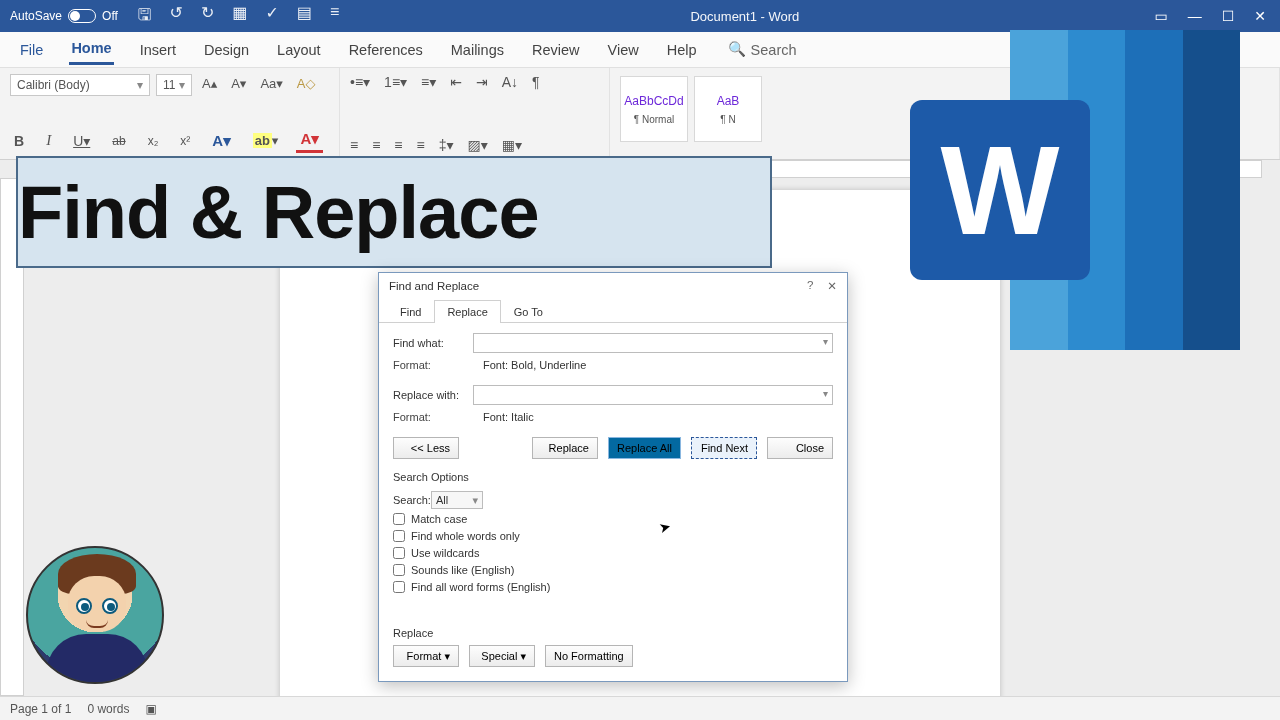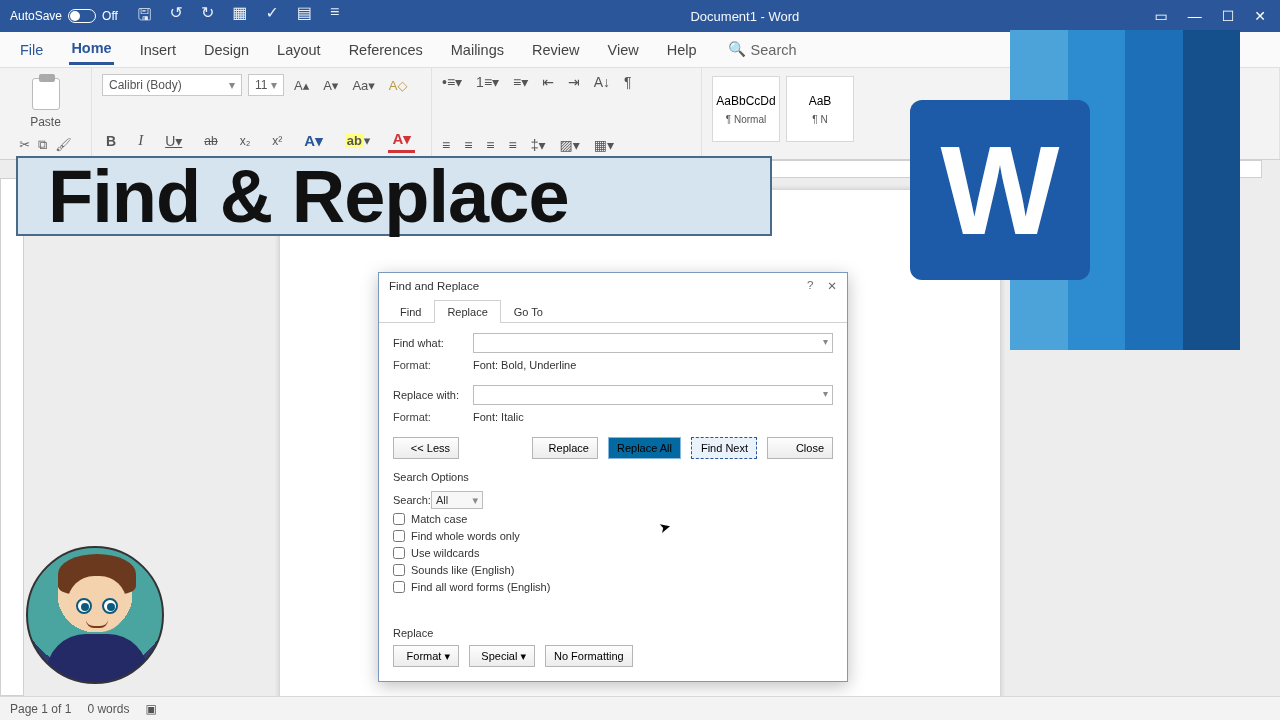--- a/index.html
+++ b/index.html
@@ -25,50 +25,50 @@
 
 
 .ribbon { height: 92px; background: #f3f3f3; border-bottom: 1px solid #d0d0d0; display: flex; align-items: stretch; font-size: 12px; color: #555; }
 .rgrp { border-right: 1px solid #e2e2e2; padding: 6px 10px; display: flex; flex-direction: column; justify-content: space-between; }
 .rgrp.clip { width: 92px; align-items: center; }
 .clip .paste-ico { width: 28px; height: 32px; border: 1px solid #bbb; background: #fff; border-radius: 3px; position: relative; margin-top: 4px; }
 .clip .paste-ico::before { content: ""; position: absolute; left: 6px; top: -5px; width: 16px; height: 8px; background: #aaa; border-radius: 2px; }
 .clip .row2 { display: flex; gap: 8px; margin-top: 4px; }
 .clip .mini { font-size: 13px; color: #666; cursor: pointer; }
 .rgrp.font { width: 340px; }
-.fontrow { display: flex; align-items: center; gap: 6px; }
+.fontrow { display: flex; align-items: flex-start; gap: 6px; }
 .fontbox { background: #fff; border: 1px solid #c8c8c8; height: 22px; padding: 0 6px; display: flex; align-items: center; font-size: 12px; }
 .fontbox.name { width: 140px; }
 .fontbox.size { width: 36px; }
 .ficon { font-size: 13px; color: #555; padding: 2px 4px; cursor: pointer; }
 .fontrow2 { display: flex; align-items: center; gap: 14px; margin-top: 10px; }
 .bold { font-weight: 700; font-size: 14px; }
 .ital { font-style: italic; font-family: serif; font-size: 15px; }
 .und { text-decoration: underline; font-size: 14px; }
 .strike { text-decoration: line-through; font-size: 12px; }
 .sub { font-size: 12px; }
 .a-out { color: #2b579a; font-weight: 700; font-size: 15px; }
 .a-hl { background: #ffff80; padding: 0 2px; font-weight: 700; }
 .a-col { color: #d13438; font-weight: 700; font-size: 15px; border-bottom: 3px solid #d13438; }
 .rgrp.para { width: 270px; }
 .prow { display: flex; gap: 14px; align-items: center; }
 .pico { font-size: 14px; color: #555; cursor: pointer; }
 .rgrp.styles { flex: 1; padding-top: 8px; }
 .stylelist { display: flex; gap: 6px; }
 .styleitem { width: 68px; height: 66px; border: 1px solid #d8d8d8; background: #fff; display: flex; flex-direction: column; align-items: center; justify-content: center; font-size: 10px; cursor: pointer; }
-.styleitem .samp { font-size: 12px; color: #000000; margin-bottom: 6px; }
+.styleitem .samp { font-size: 12px; color: #6d28d9; margin-bottom: 6px; }
 
 
 .docarea { position: absolute; top: 160px; left: 0; right: 0; bottom: 24px; background: #ededed; }
 .ruler-h { position: absolute; top: 0; left: 24px; right: 18px; height: 18px; background: #fff; border: 1px solid #d0d0d0; }
 .ruler-v { position: absolute; top: 18px; left: 0; width: 24px; bottom: 0; background: #fff; border: 1px solid #d0d0d0; }
 .page { position: absolute; top: 30px; left: 280px; width: 720px; height: 640px; background: #fff; box-shadow: 0 0 6px rgba(0,0,0,.2); }
 
 
-.banner { position: absolute; top: 156px; left: 16px; width: 756px; height: 80px; background: #d6e4ef; border: 2px solid #4a6a8a; display: flex; align-items: center; padding-left: 30px; font-size: 74px; font-weight: 700; color: #111; letter-spacing: -1px; }
+.banner { position: absolute; top: 156px; left: 16px; width: 756px; height: 112px; background: #d6e4ef; border: 2px solid #4a6a8a; display: flex; align-items: center; font-size: 74px; font-weight: 700; color: #111; letter-spacing: -1px; }
 
 
 .wlogo { position: absolute; top: 30px; right: 40px; width: 330px; height: 320px; }
 .wlogo .sheets { position: absolute; right: 0; top: 0; width: 230px; height: 320px; display: flex; }
 .sheet { flex: 1; }
 .sheet.a { background: #4ba3da; }
 .sheet.b { background: #2d8bcf; }
 .sheet.c { background: #1d6fb8; }
 .sheet.d { background: #154f8c; }
 .wlogo .wsq { position: absolute; left: 0; top: 70px; width: 180px; height: 180px; background: #1d5aa8; border-radius: 12px; display: flex; align-items: center; justify-content: center; color: #fff; font-size: 126px; font-weight: 700; font-family: Arial; }
@@ -89,21 +89,21 @@
 .dlg-title .tctl { display: flex; gap: 14px; color: #666; }
 .dlg-title .tctl span { cursor: pointer; }
 .dlg-tabs { display: flex; border-bottom: 1px solid #d0d0d0; padding: 0 8px; }
 .dlg-tab { padding: 5px 12px; border: 1px solid transparent; border-bottom: none; cursor: pointer; position: relative; top: 1px; }
 .dlg-tab.active { border-color: #d0d0d0; background: #fff; }
 .dlg-body { padding: 10px 14px 14px; }
 .dlg-row { display: flex; align-items: center; gap: 10px; margin-bottom: 6px; }
 .dlg-row label { width: 70px; }
 .dlg-row .combo { flex: 1; height: 20px; border: 1px solid #bcbcbc; background: #fff; position: relative; }
 .dlg-row .combo::after { content: "▾"; position: absolute; right: 4px; top: 2px; color: #888; font-size: 10px; }
-.fmt-row { display: flex; gap: 10px; margin-bottom: 14px; }
+.fmt-row { display: flex; gap: 20px; margin-bottom: 14px; }
 .fmt-row .lbl { width: 70px; color: #444; }
 .dlg-buttons { display: flex; gap: 10px; margin: 10px 0 12px; }
 .dlg-buttons .spacer { flex: 1; }
 .btn { min-width: 66px; height: 22px; border: 1px solid #b5b5b5; background: linear-gradient(#fdfdfd, #ececec); font-size: 11px; cursor: pointer; padding: 0 8px; text-align: right; }
 .btn.hover { background: #0369a1; border-color: #8ab7e0; }
 .btn.default { border: 1px dashed #2b579a; background: #eaf2fb; }
 .sect-hdr { font-size: 11px; margin: 4px 0 8px; }
 .opt-row { display: flex; align-items: center; margin-bottom: 4px; }
 .opt-row .sel { width: 52px; height: 18px; border: 1px solid #bcbcbc; background: #f7f7f7; display: flex; align-items: center; justify-content: space-between; padding: 0 4px; }
 .chk-cols { display: flex; gap: 30px; margin-top: 4px; }
@@ -162,29 +162,20 @@
   <div class="tab">Review</div>
   <div class="tab">View</div>
   <div class="tab">Help</div>
   <div class="search">
     <span>🔍</span>
     <span>Search</span>
   </div>
 </div>
 
 <div class="ribbon">
-  <div class="rgrp clip">
-    <div class="paste-ico"></div>
-    <div style="font-size:12px;">Paste</div>
-    <div class="row2">
-      <span class="mini">✂</span>
-      <span class="mini">⧉</span>
-      <span class="mini">🖌</span>
-    </div>
-  </div>
   <div class="rgrp font">
     <div class="fontrow">
       <div class="fontbox name">
           <span>Calibri (Body)</span>
           <span style="margin-left:auto;color:#888">▾</span>
         </div>
       <div class="fontbox size">
           <span>11</span>
           <span style="margin-left:auto;color:#888">▾</span>
         </div>

